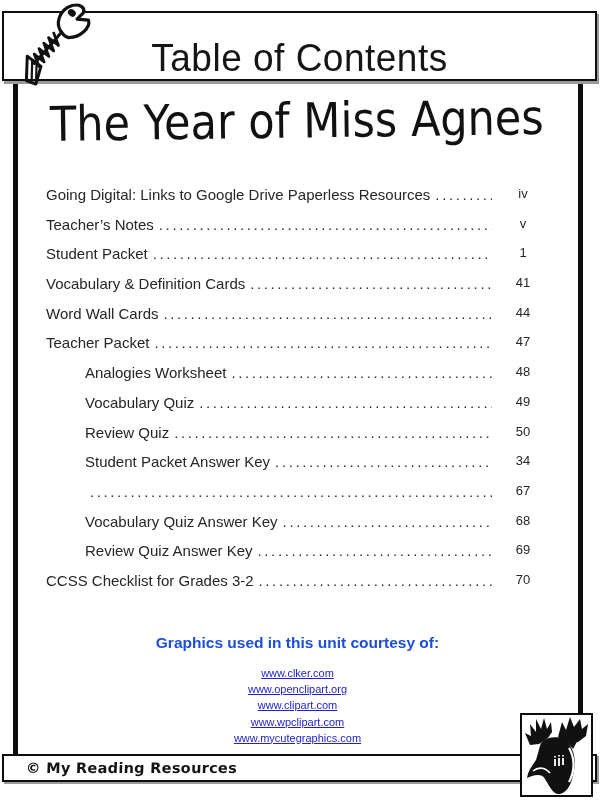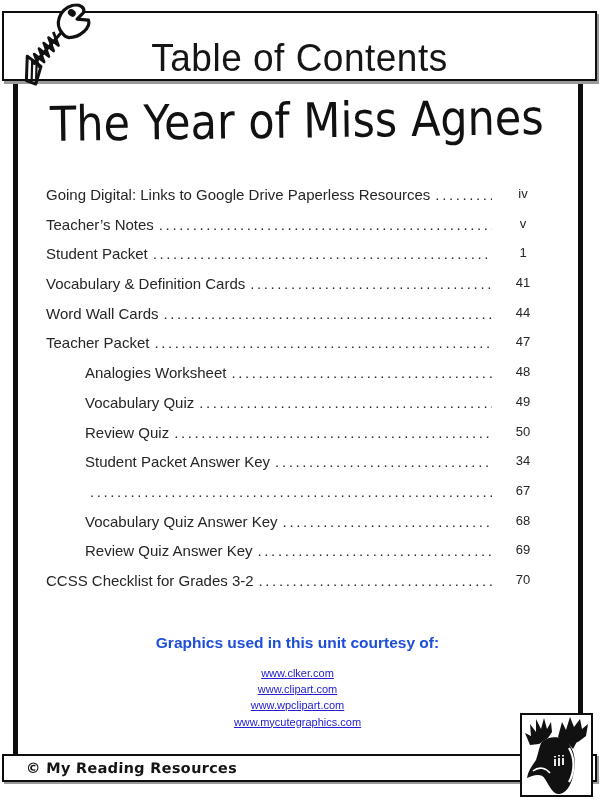--- a/index.html
+++ b/index.html
@@ -188,20 +188,21 @@
         <span class="lbl">CCSS Checklist for Grades 3-2</span>
         <span class="dots">................................................................................................................................................................</span>
         <span class="pg">70</span>
       </div>
     </div>
 
   <div class="credits">
     <div class="credits-heading">Graphics used in this unit courtesy of:</div>
     <div class="credit-links">
         <a href="#">www.clker.com</a>
+        <a href="#">www.openclipart.org</a>
         <a href="#">www.clipart.com</a>
         <a href="#">www.wpclipart.com</a>
         <a href="#">www.mycutegraphics.com</a>
       </div>
   </div>
 
   <div class="footer-bar">
     <span class="footer-text">© My Reading Resources</span>
   </div>
 

